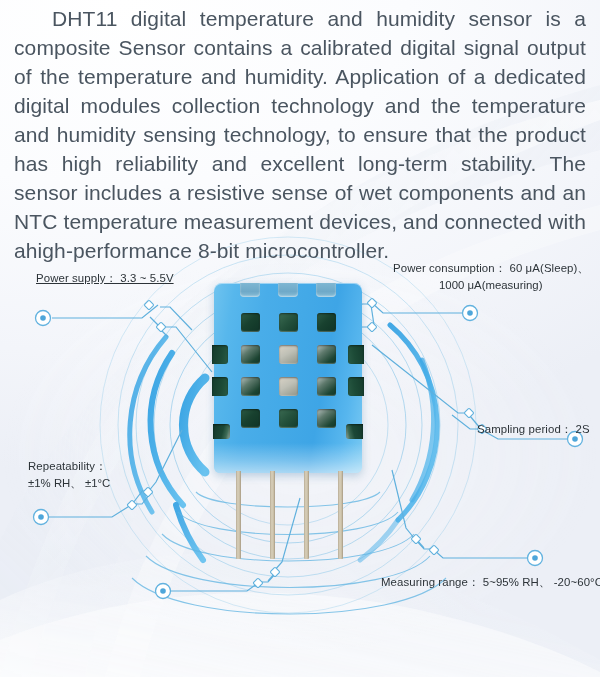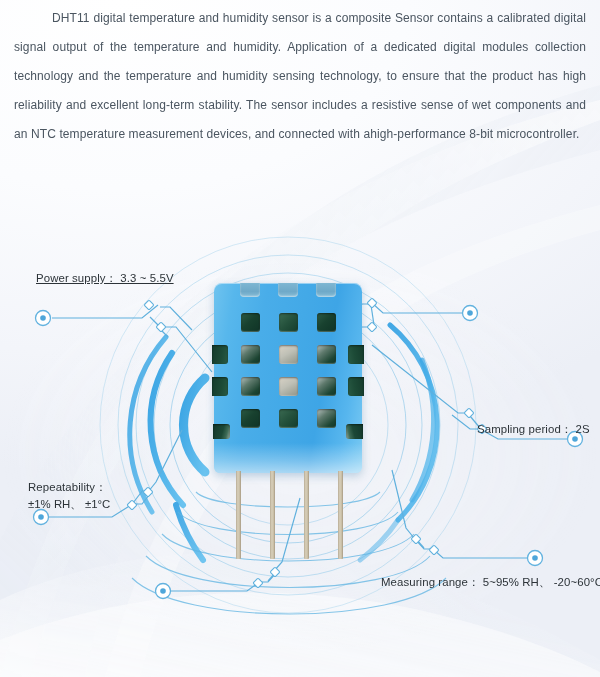--- a/index.html
+++ b/index.html
@@ -14,35 +14,35 @@
   .bg-base{position:absolute;inset:0;
     background:
       radial-gradient(120% 70% at 20% 0%, #ffffff 0%, #fbfcfe 40%, #f3f5fa 75%, #eceff6 100%),
       linear-gradient(180deg,#ffffff 0%,#f7f9fc 45%,#eef1f7 100%);
   }
   .bg-svg{position:absolute;inset:0;}
 
   
   .intro{
     position:absolute;left:14px;top:4px;width:572px;
-    font-size:12px;line-height:29px;color:#4a5560;
+    font-size:21px;line-height:29px;color:#4a5560;
     text-align:justify;text-justify:inter-word;
     text-indent:38px;
     letter-spacing:.1px;
   }
 
   
   .spec{position:absolute;color:#2c3338;font-size:11.4px;line-height:16px;white-space:nowrap;}
   .spec .k{letter-spacing:.1px;}
   .spec.l2{line-height:17px;}
   .sp-power-supply{left:36px;top:270px;text-decoration:underline;}
   .sp-power-consumption{left:393px;top:260px;text-align:left;}
   .sp-power-consumption .r2{display:block;padding-left:46px;}
   .sp-sampling{left:477px;top:421px;}
-  .sp-repeat{left:28px;top:458px;margin-top:21px;}
+  .sp-repeat{left:28px;top:458px;}
   .sp-repeat .r2{display:block;}
   .sp-accuracy{left:100px;top:580px;}
   .sp-measuring{left:381px;top:574px;}
 
   
   .sensor{position:absolute;left:214px;top:283px;width:148px;height:190px;}
   .body{
     position:absolute;left:0;top:0;width:148px;height:190px;
     border-radius:8px 8px 6px 6px;
     background:linear-gradient(100deg,
@@ -247,20 +247,24 @@
     <div class="pin" style="left:22px"></div>
     <div class="pin" style="left:56px"></div>
     <div class="pin" style="left:90px"></div>
     <div class="pin" style="left:124px"></div>
   </div>
 
   <div class="spec sp-power-supply">
     <span class="k">Power supply： 3.3 ~ 5.5V</span>
   </div>
 
+  <div class="spec l2 sp-power-consumption">
+    <span class="k">Power consumption： 60 μA(Sleep)、</span>
+    <span class="r2">1000 μA(measuring)</span>
+  </div>
 
   <div class="spec sp-sampling">
     <span class="k">Sampling period： 2S</span>
   </div>
 
   <div class="spec l2 sp-repeat">
     <span class="k">Repeatability：</span>
     <span class="r2">±1% RH、 ±1°C</span>
   </div>
 

